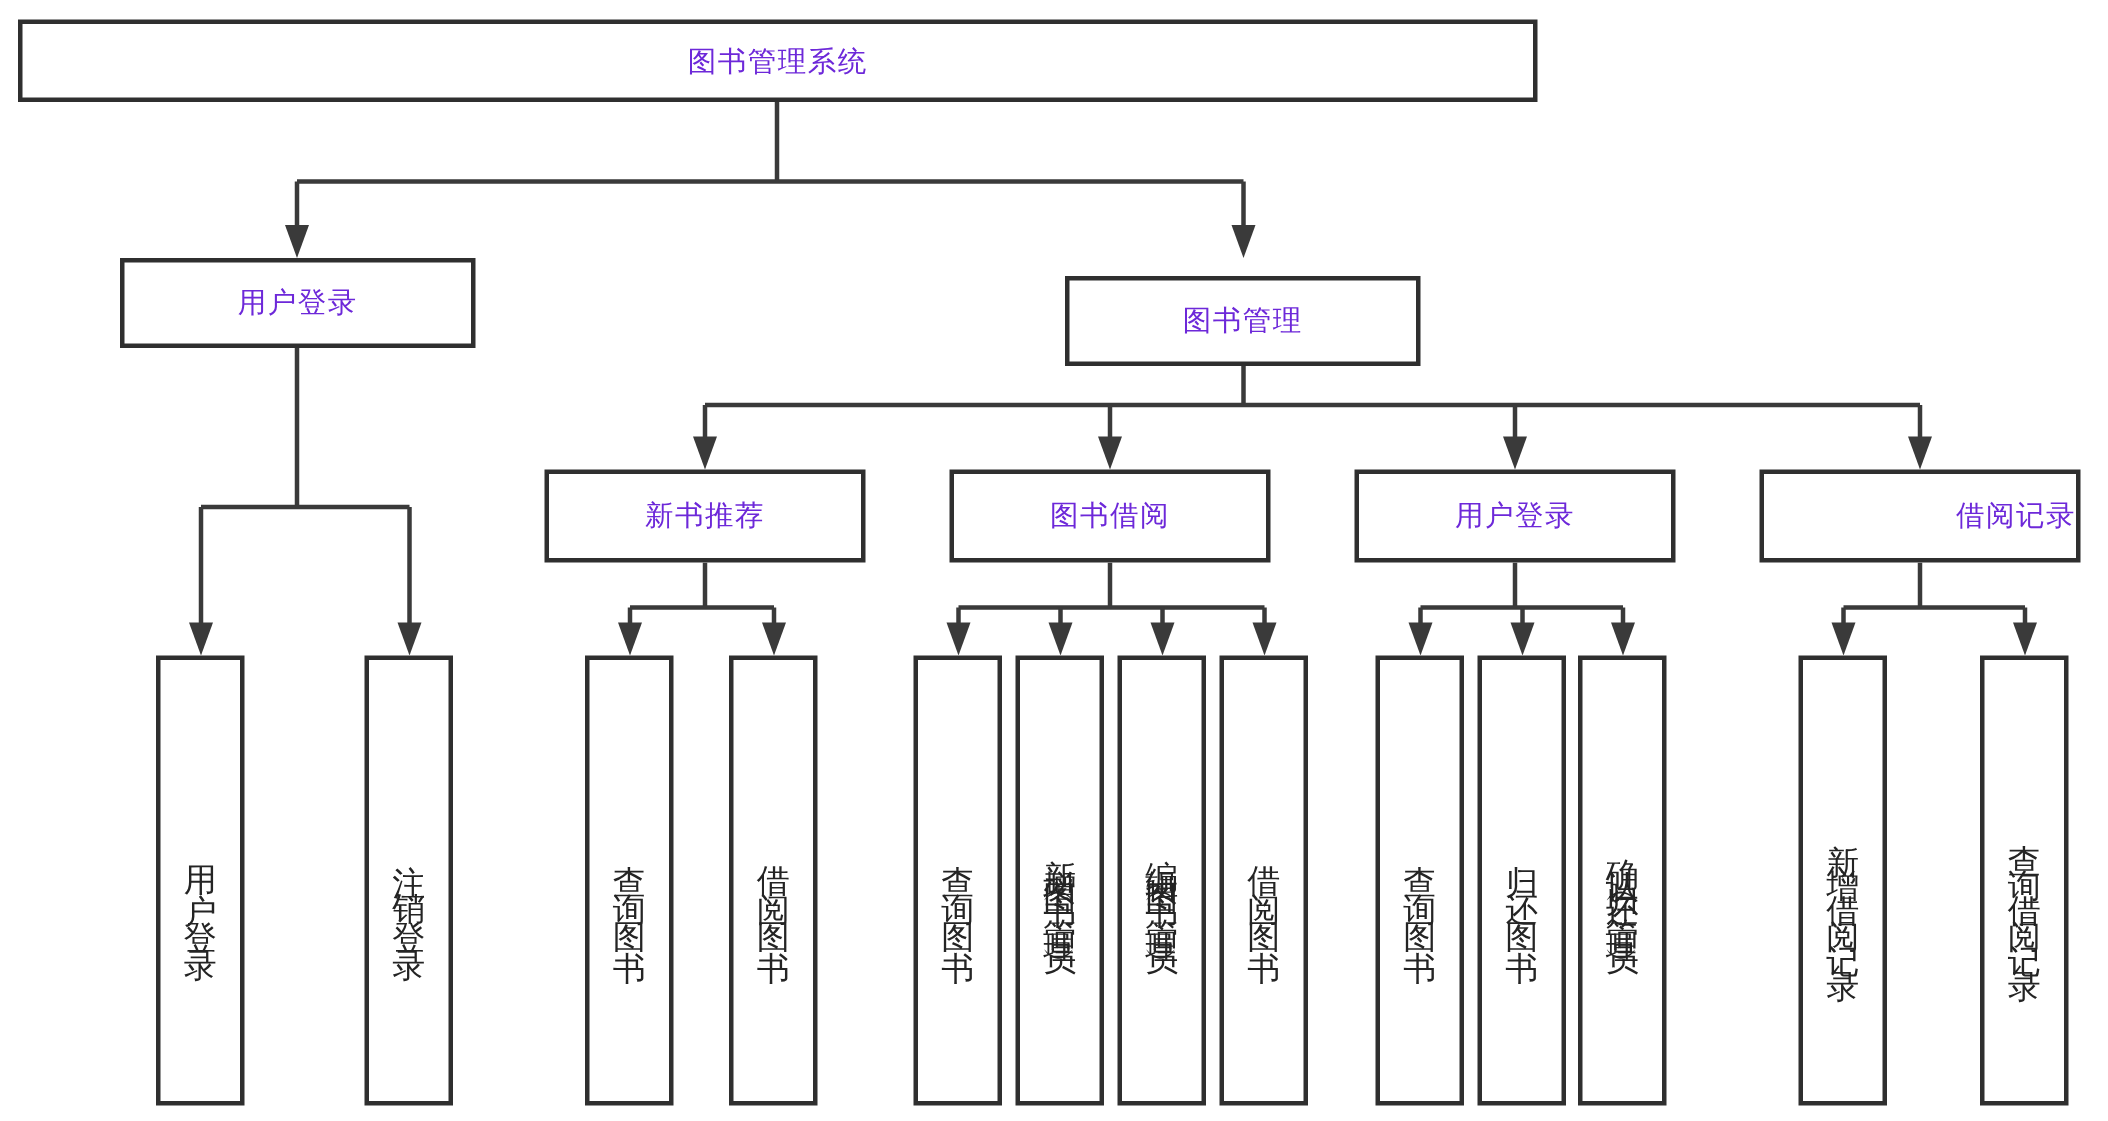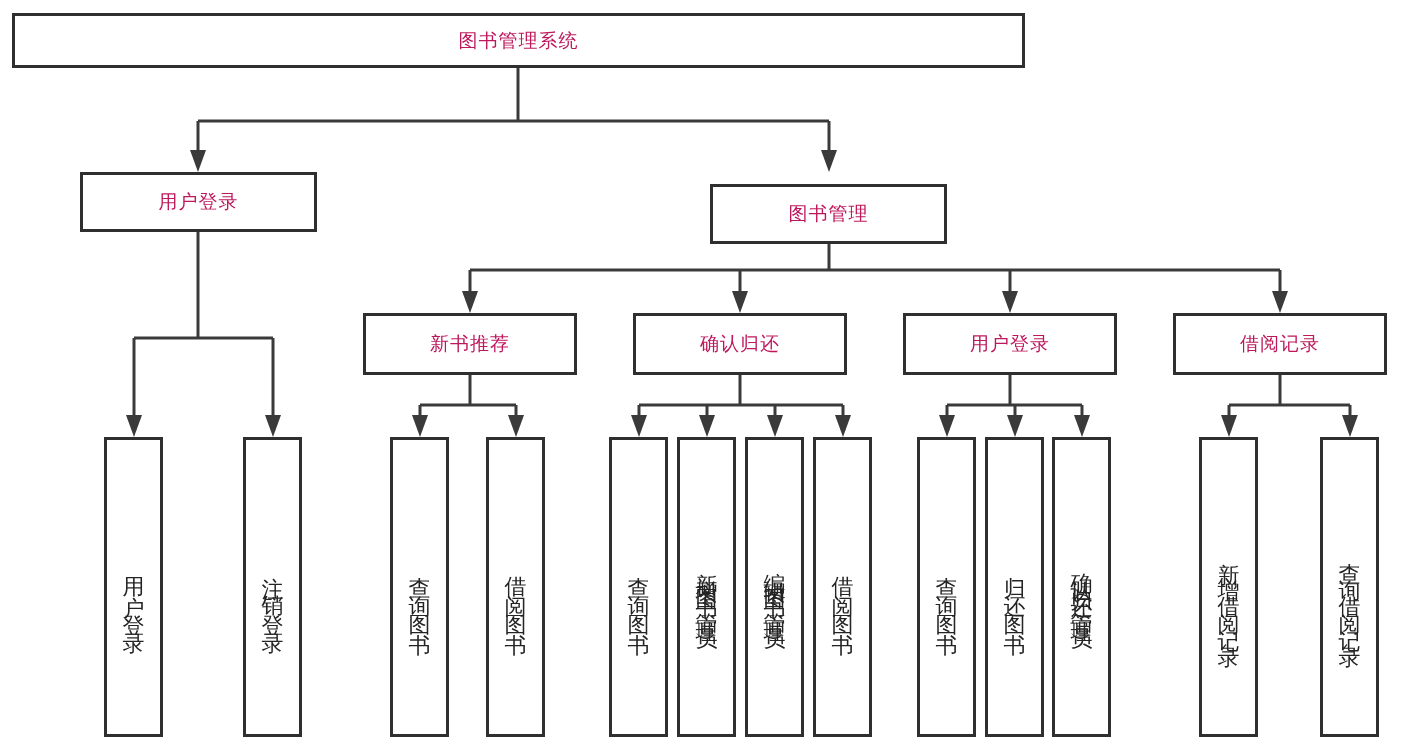--- a/index.html
+++ b/index.html
@@ -1,21 +1,21 @@
 <!DOCTYPE html>
 <html><head>
 <meta charset="utf-8">
 <style>
   html,body{margin:0;padding:0;background:#ffffff;}
   body{font-family:"Liberation Sans",sans-serif;color:#242424;}
   .stage{position:relative;width:1405px;height:747px;background:#ffffff;overflow:hidden;}
   svg.connectors{position:absolute;left:0;top:0;z-index:0;}
   .node{position:absolute;box-sizing:border-box;background:#ffffff;border:3px solid #2f2f2f;
         display:flex;align-items:center;justify-content:center;z-index:1;}
-  .node .lbl{font-size:19px;letter-spacing:1px;color:#be185d;}
+  .node .lbl{font-size:19px;letter-spacing:1px;color:#6d28d9;}
   .root{left:12px;top:13px;width:1013px;height:55px;}
   .l2{top:172px;width:237px;height:60px;}
   .l3{top:313px;width:214px;height:62px;}
   .leaf{top:437px;width:59px;height:300px;}
   .leaf .vtxt{writing-mode:vertical-rl;text-orientation:mixed;font-size:22px;color:#242424;
               line-height:1;white-space:nowrap;}
   .ls4{letter-spacing:19px;margin-inline-end:-19px;}
   .ls6{letter-spacing:17px;margin-inline-end:-17px;}
   .ls9{letter-spacing:8px;margin-inline-end:-8px;}
   .watermark{position:absolute;right:5px;bottom:5px;z-index:5;font-size:21px;color:#bcbcbc;
@@ -102,26 +102,26 @@
     <span class="lbl">用户登录</span>
   </div>
   <div class="node l2" style="left:710px;margin-top:12px;">
     <span class="lbl">图书管理</span>
   </div>
 
   <div class="node l3" style="left:363px;">
     <span class="lbl">新书推荐</span>
   </div>
   <div class="node l3" style="left:633px;">
-    <span class="lbl">确认归还</span>
+    <span class="lbl">图书借阅</span>
   </div>
   <div class="node l3" style="left:903px;">
     <span class="lbl">用户登录</span>
   </div>
-  <div class="node l3" style="left:1173px;">
+  <div class="node l3" style="left:1173px;justify-content:flex-end;">
     <span class="lbl">借阅记录</span>
   </div>
 
   <div class="node leaf" style="left:104px;">
     <span class="vtxt ls4">用户登录</span>
   </div>
   <div class="node leaf" style="left:243px;">
     <span class="vtxt ls4">注销登录</span>
   </div>
 

